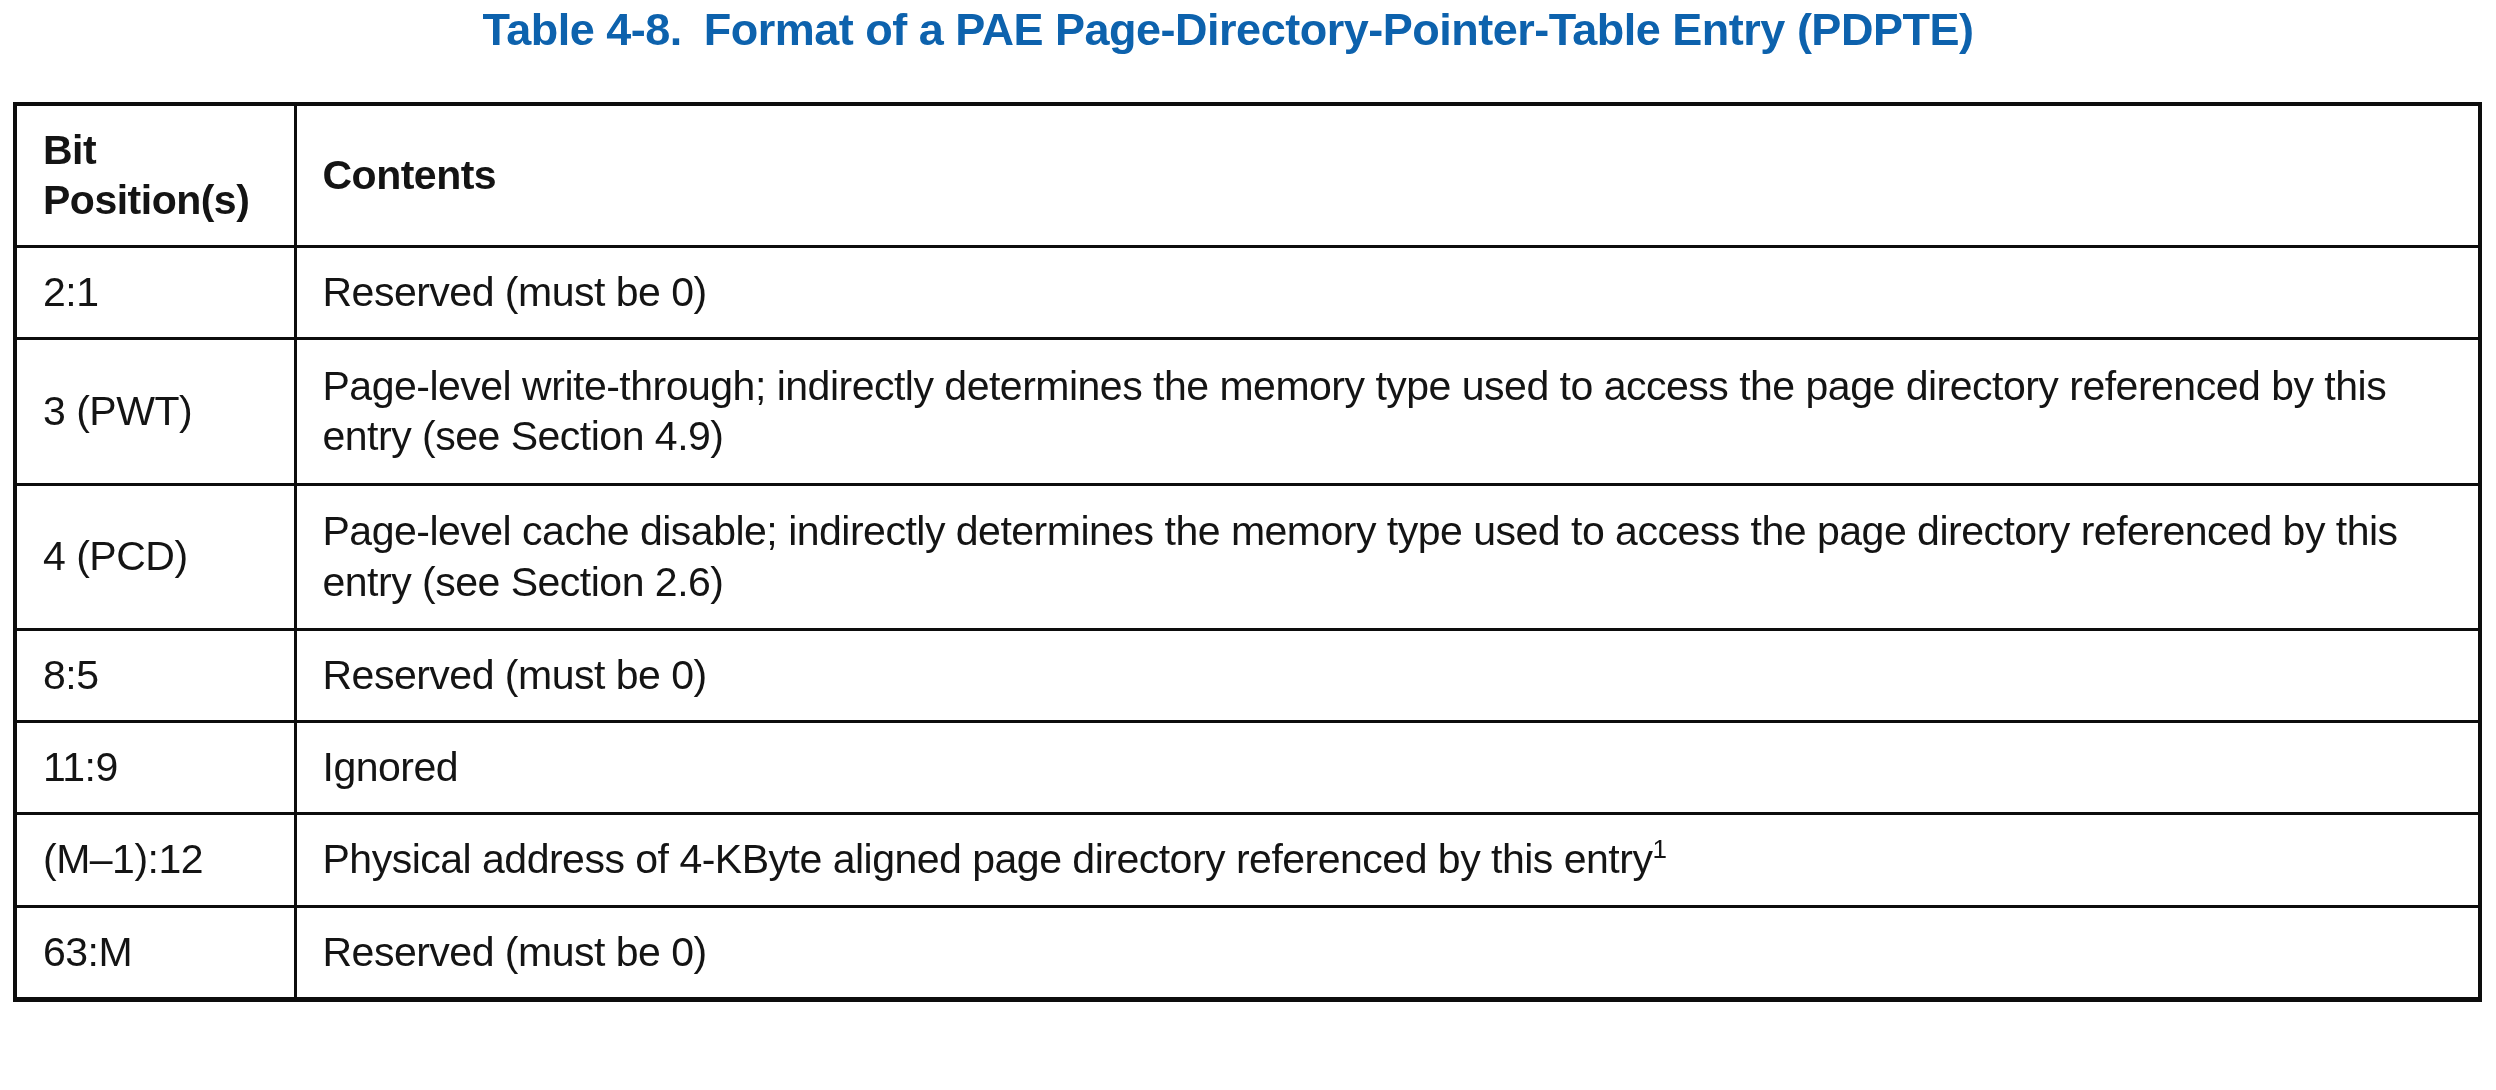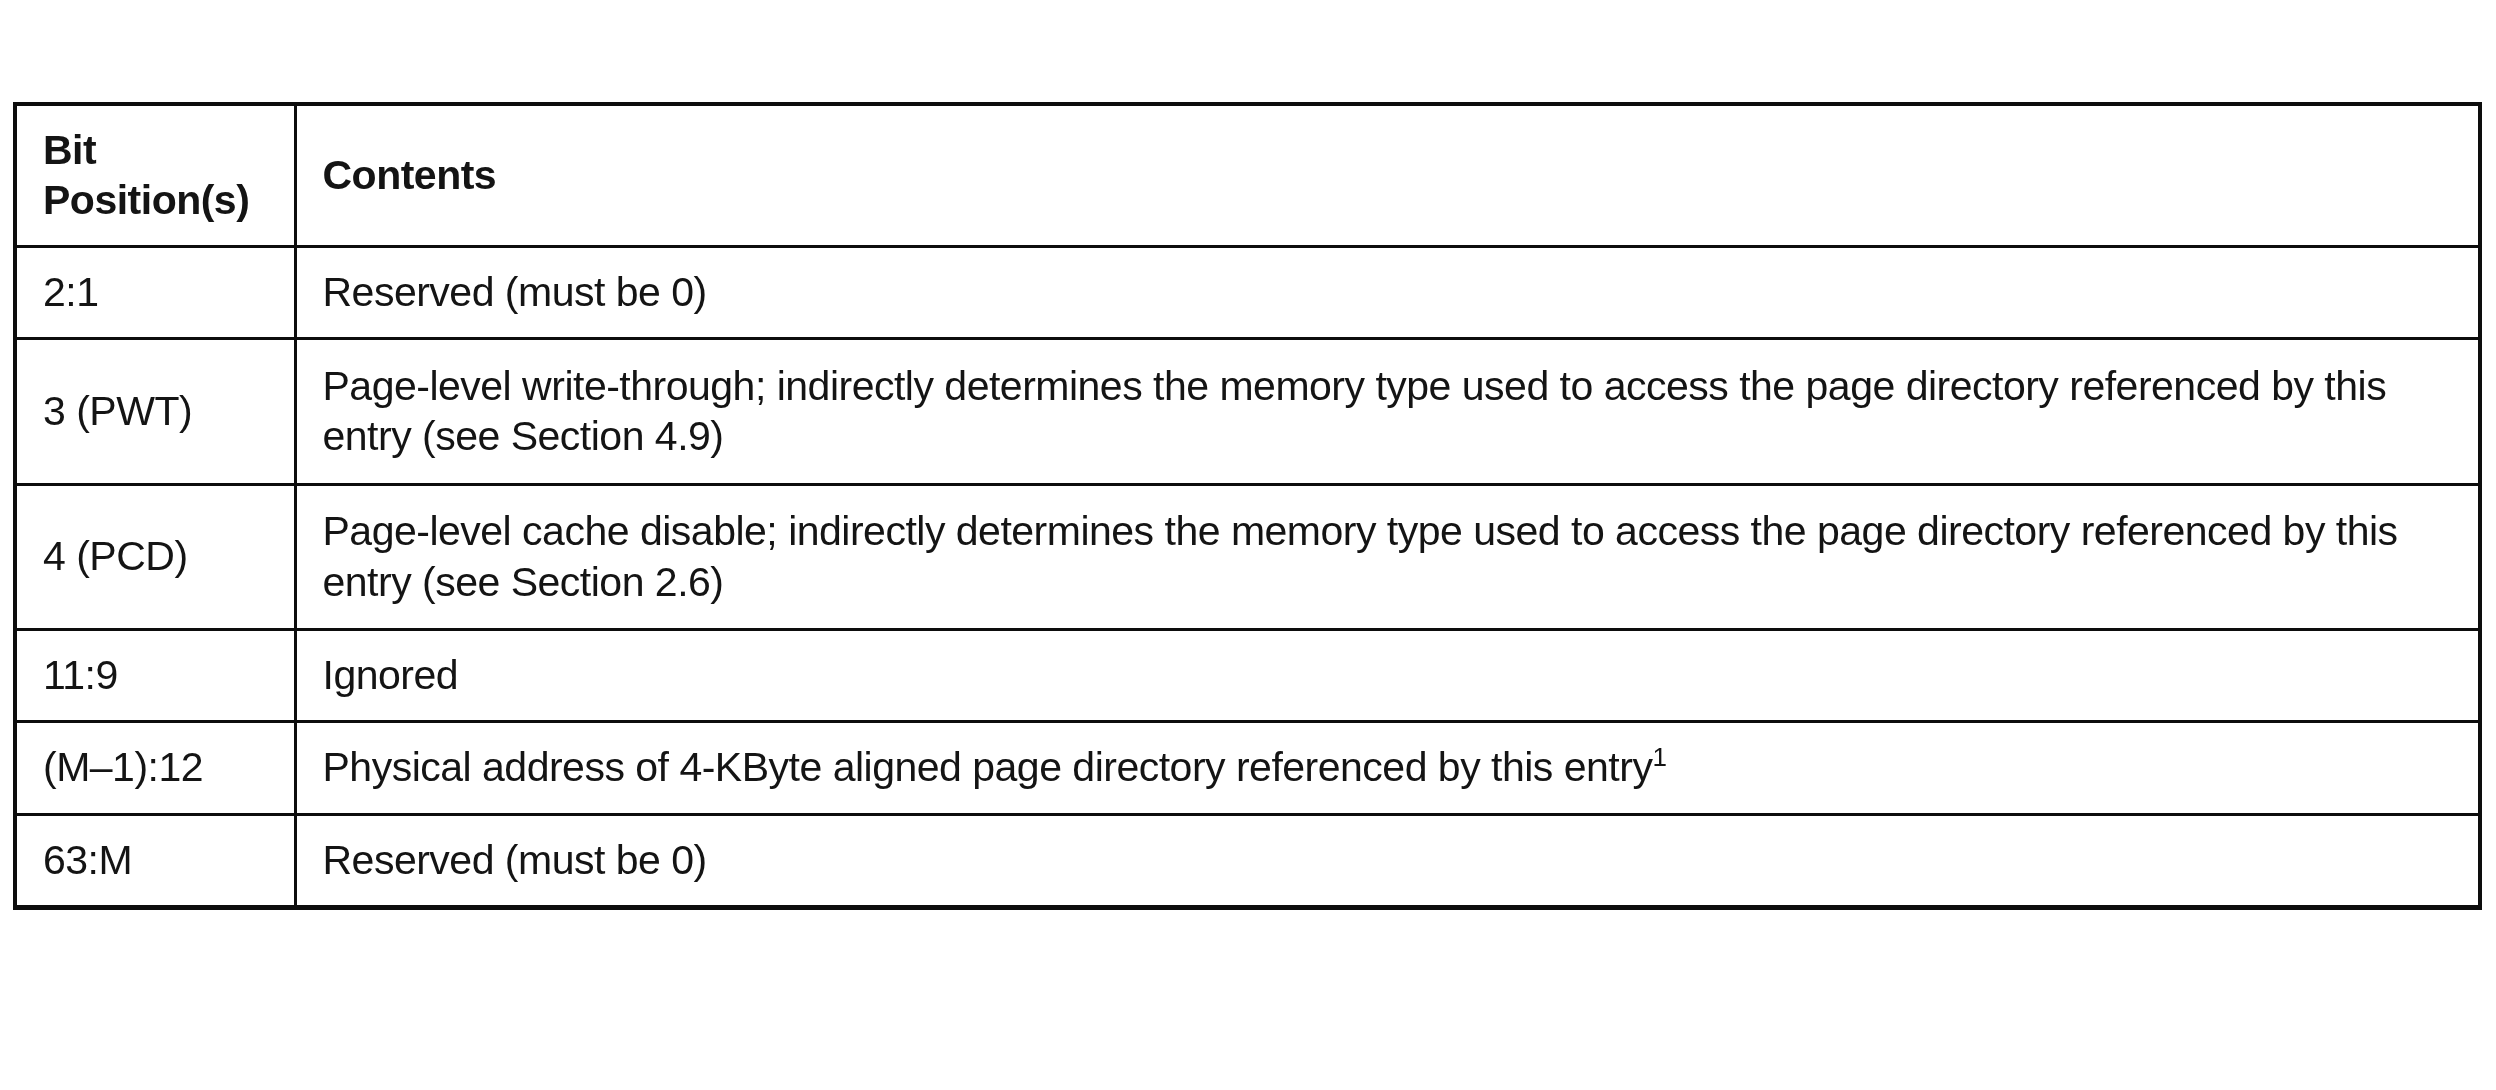--- a/index.html
+++ b/index.html
@@ -77,20 +77,23 @@
     line-height: 0;
     vertical-align: super;
     letter-spacing: 0;
   }
 </style>
 </head>
 <body>
 
 <div class="page">
 
+  <div class="title" style="color: rgb(13, 98, 173);">
+    <span class="title-label">Table 4-8.</span><span>Format of a PAE Page-Directory-Pointer-Table Entry (PDPTE)</span>
+  </div>
 
   <table class="spec">
     <colgroup>
         <col class="c1">
         <col class="c2">
       </colgroup>
     <tbody>
       <tr class="row-header">
         <th>Bit Position(s)</th>
         <th>Contents</th>
@@ -100,20 +103,24 @@
         <td>Reserved (must be 0)</td>
       </tr>
       <tr class="row-3">
         <td>3 (PWT)</td>
         <td>Page-level write-through; indirectly determines the memory type used to access the page directory referenced by this entry (see Section 4.9)</td>
       </tr>
       <tr class="row-4">
         <td>4 (PCD)</td>
         <td>Page-level cache disable; indirectly determines the memory type used to access the page directory referenced by this entry (see Section 2.6)</td>
       </tr>
+      <tr class="row-5">
+        <td>8:5</td>
+        <td>Reserved (must be 0)</td>
+      </tr>
       <tr class="row-6">
         <td>11:9</td>
         <td>Ignored</td>
       </tr>
       <tr class="row-7">
         <td>(M–1):12</td>
         <td><span>Physical address of 4-KByte aligned page directory referenced by this entry</span><sup class="fnref">1</sup></td>
       </tr>
       <tr class="row-8">
         <td>63:M</td>

